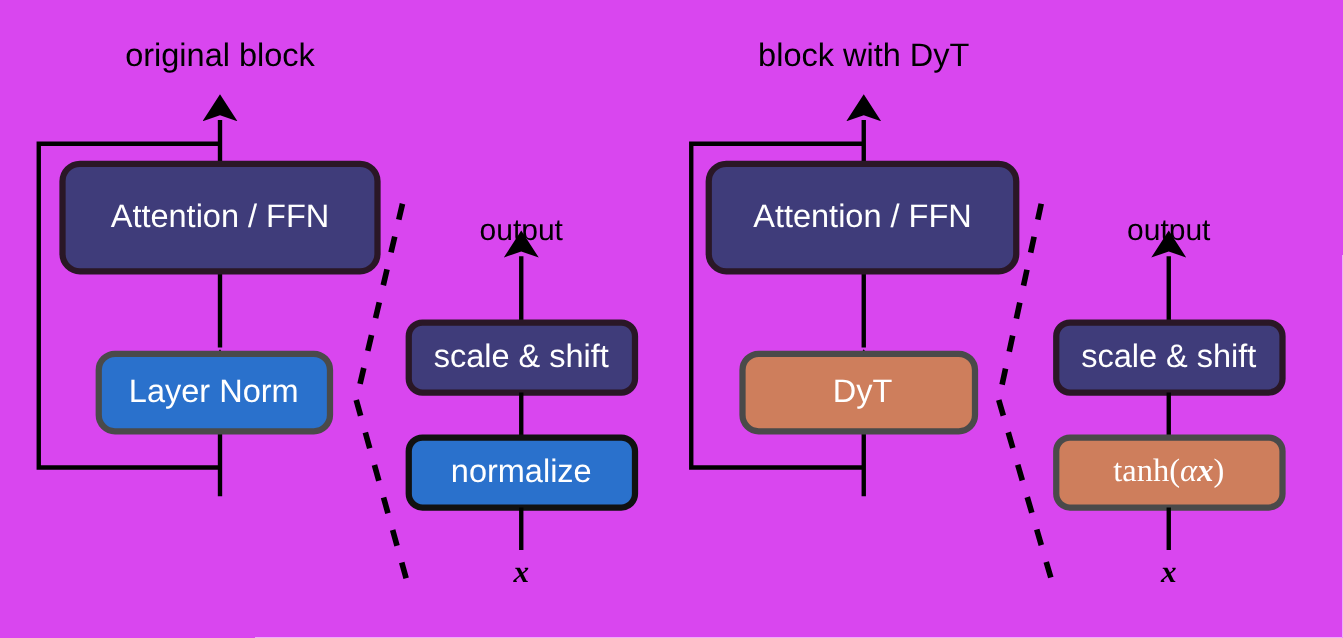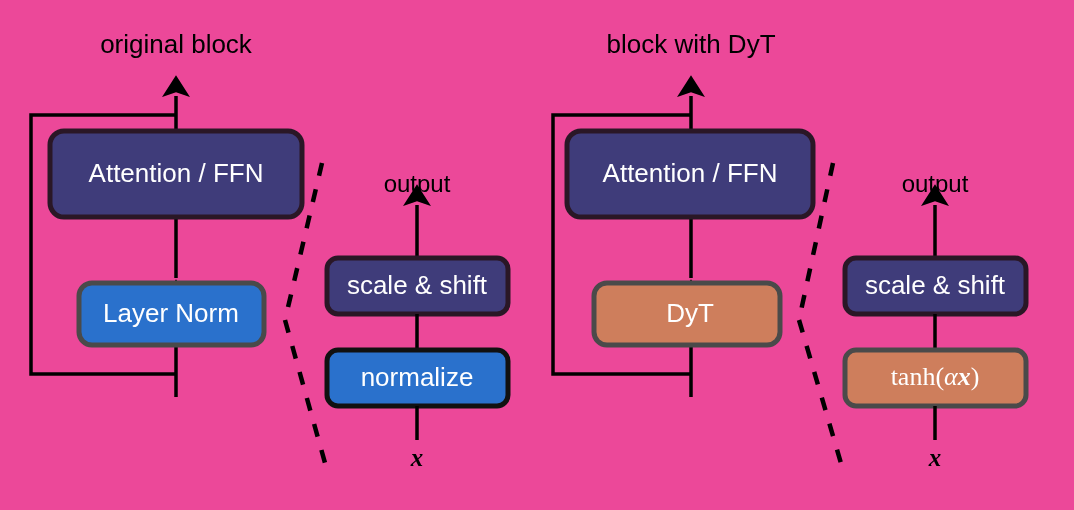--- a/index.html
+++ b/index.html
@@ -7,21 +7,21 @@
     padding: 0;
     background: #ffffff;
   }
   body {
     font-family: "Liberation Sans", sans-serif;
   }
   #figure {
     position: relative;
     width: 1074px;
     height: 510px;
-    background: #ec4899;
+    background: #d946ef;
     overflow: hidden;
     text-align: center;
   }
   svg.canvas {
     position: absolute;
     left: 0;
     top: 0;
     width: 1074px;
     height: 510px;
     display: block;

